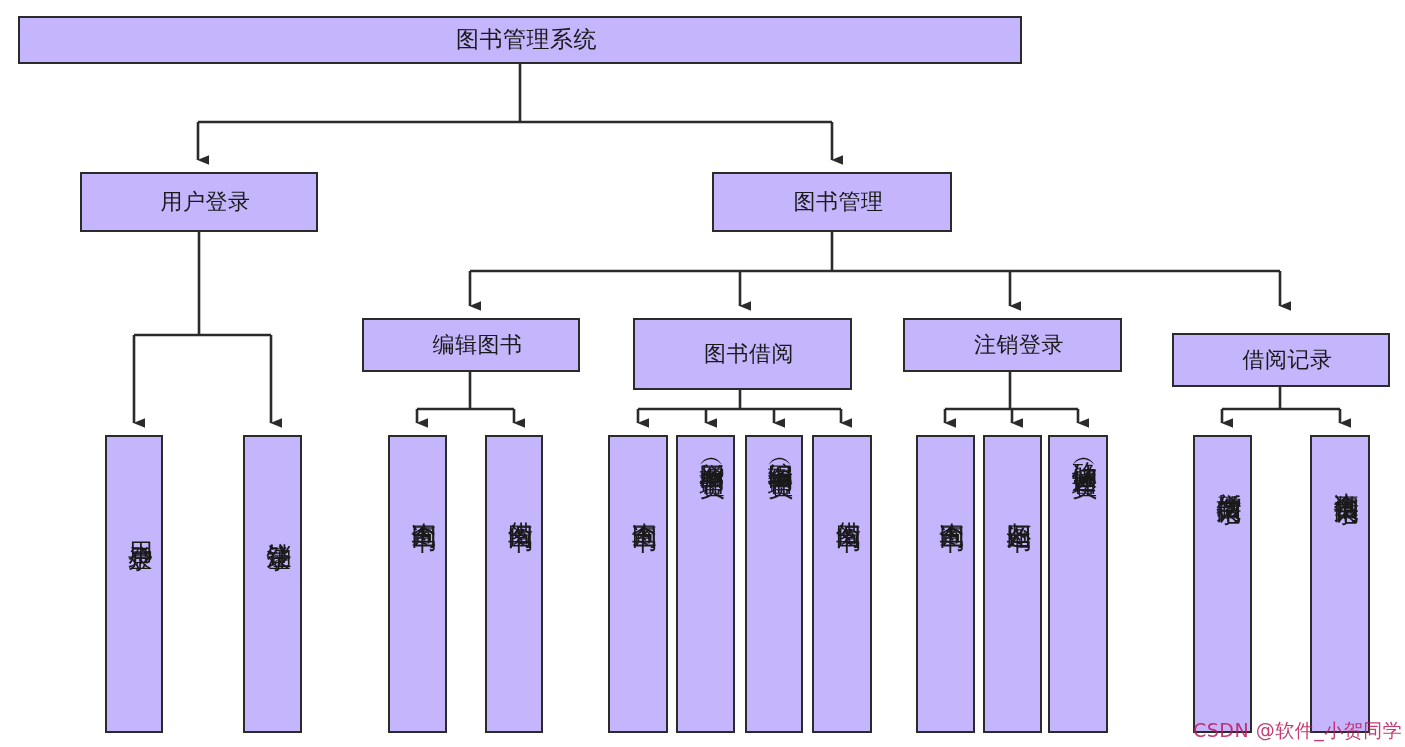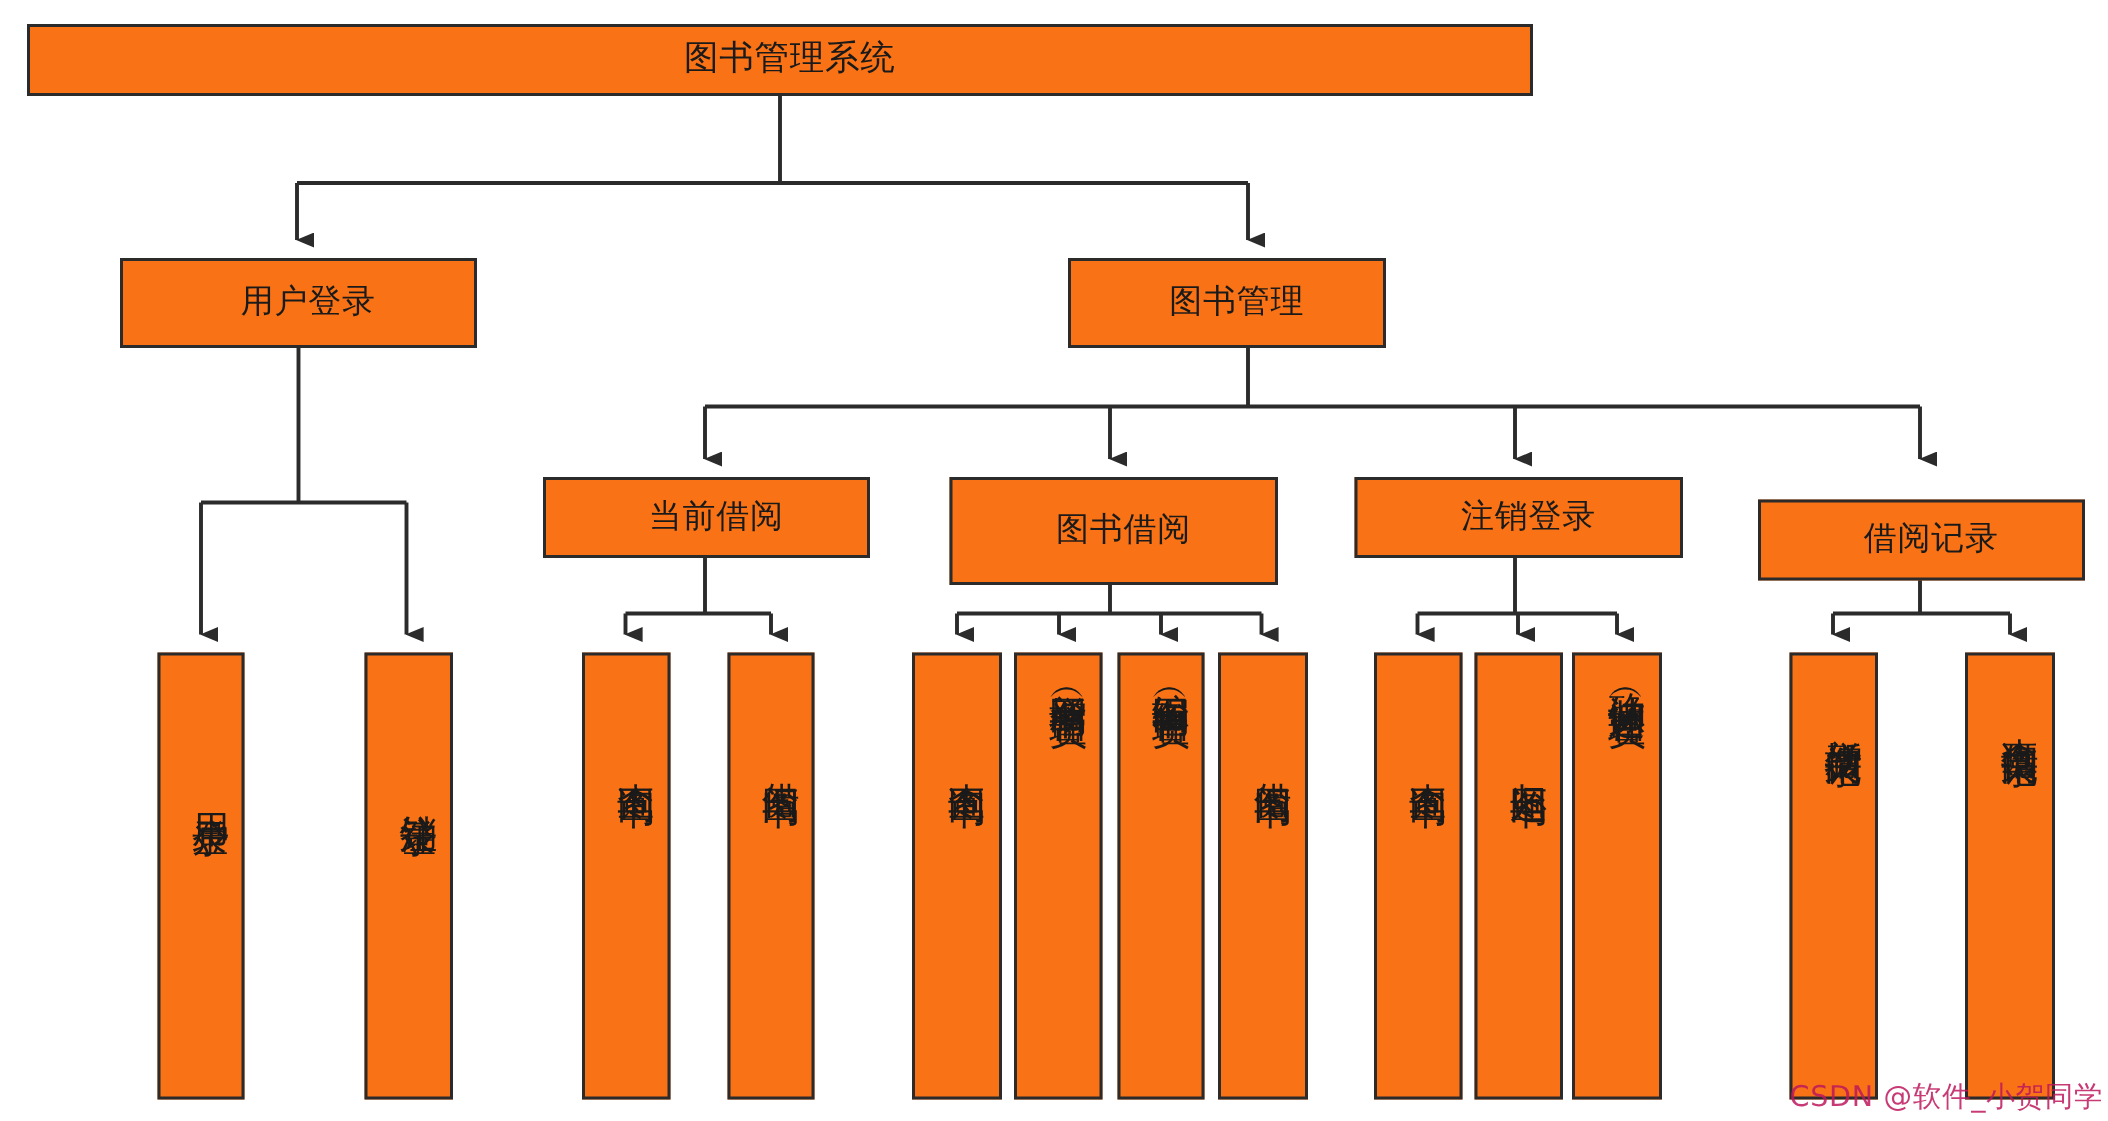--- a/index.html
+++ b/index.html
@@ -22,21 +22,21 @@
     position: absolute;
     left: 0;
     top: 0;
     width: 1405px;
     height: 747px;
     pointer-events: none;
   }
   .node {
     position: absolute;
     box-sizing: border-box;
-    background: #f97316;
+    background: #c4b5fd;
     border: 2.5px solid #2b2b2b;
     display: flex;
     align-items: center;
     justify-content: center;
     color: #1a1a1a;
     padding-left: 13px;
   }
   .node .label {
     display: block;
     text-align: center;
@@ -129,26 +129,26 @@
     </g>
   </svg>
 
   <div class="node horiz root" style="left:18px; top:16px; width:1004px; height:48px;">
     <span class="label">图书管理系统</span>
   </div>
 
   <div class="node horiz" style="left:80px; top:172px; width:238px; height:60px;">
     <span class="label">用户登录</span>
   </div>
-  <div class="node horiz" style="left:712px; top:172px; width:212px; height:60px;">
+  <div class="node horiz" style="left:712px; top:172px; width:240px; height:60px;">
     <span class="label">图书管理</span>
   </div>
 
   <div class="node horiz" style="left:362px; top:318px; width:218px; height:54px;">
-    <span class="label">当前借阅</span>
+    <span class="label">编辑图书</span>
   </div>
   <div class="node horiz" style="left:633px; top:318px; width:219px; height:72px;">
     <span class="label">图书借阅</span>
   </div>
   <div class="node horiz" style="left:903px; top:318px; width:219px; height:54px;">
     <span class="label">注销登录</span>
   </div>
   <div class="node horiz" style="left:1172px; top:333px; width:218px; height:54px;">
     <span class="label">借阅记录</span>
   </div>

